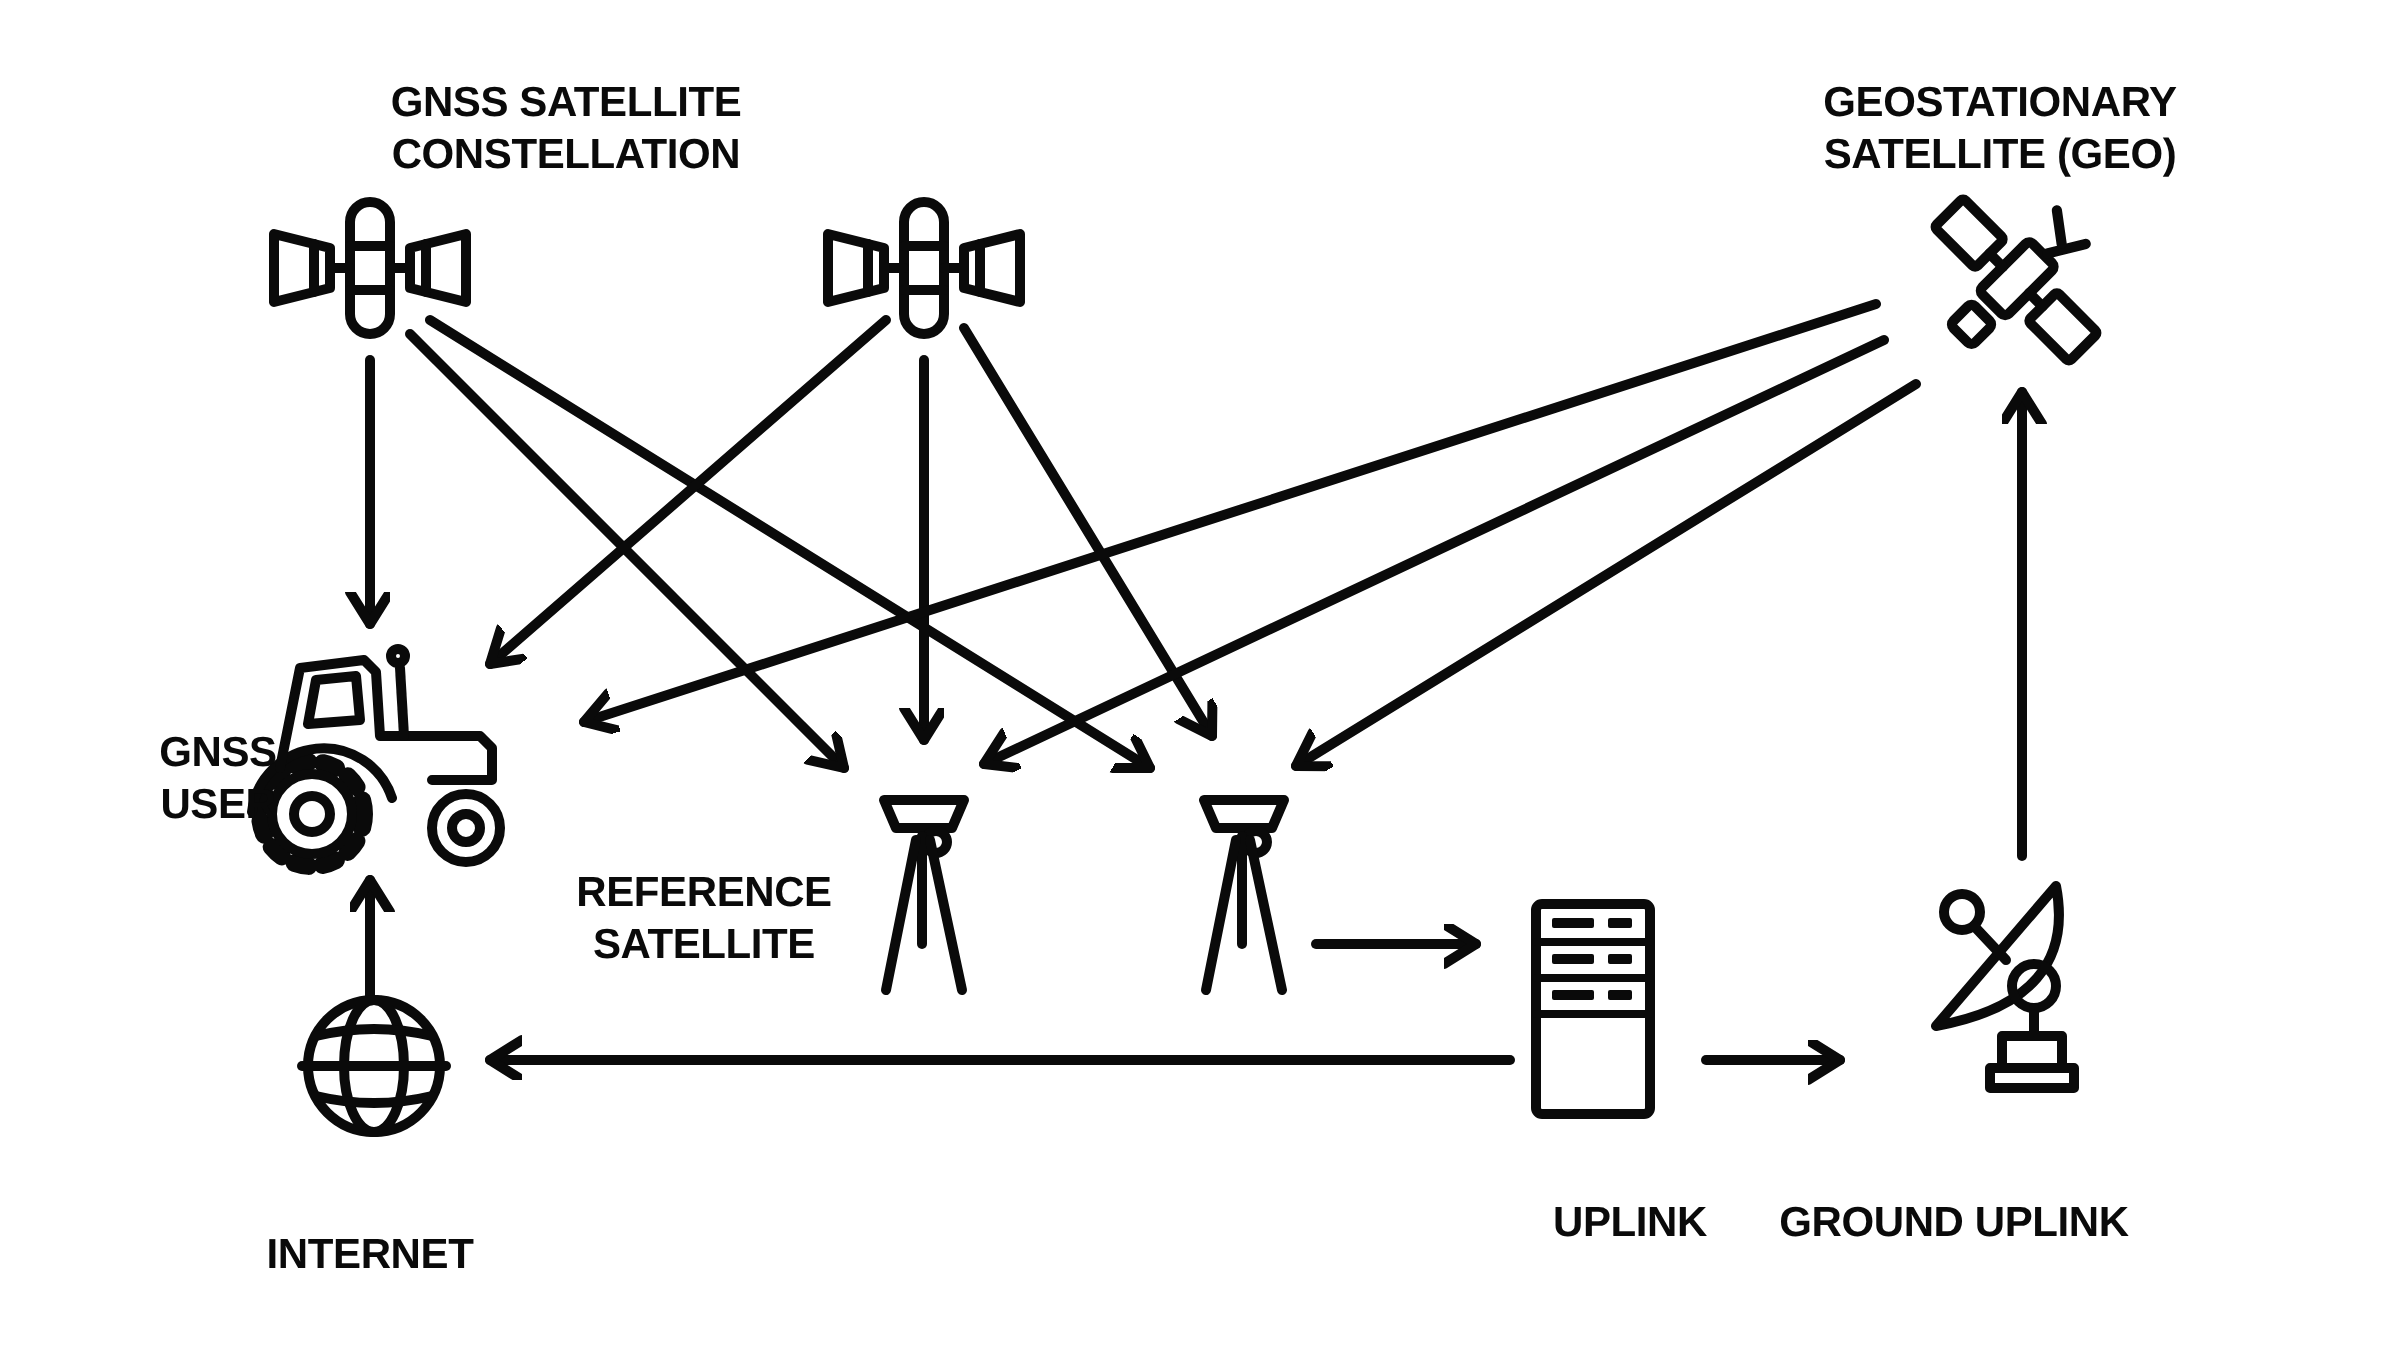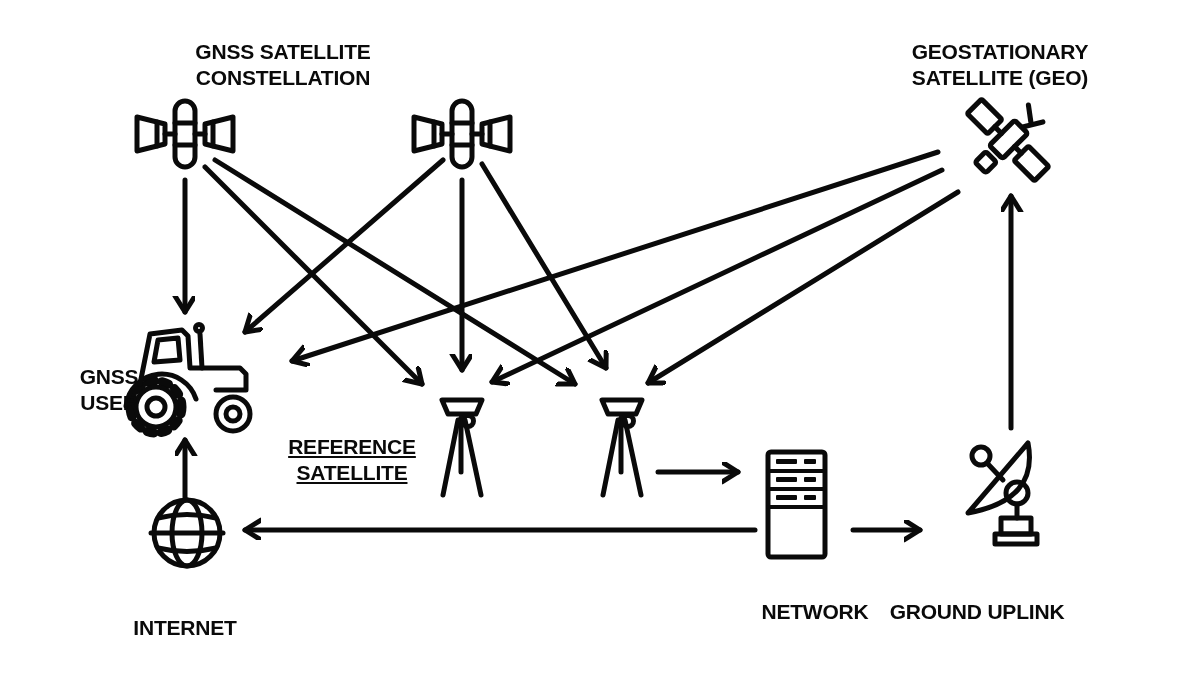--- a/index.html
+++ b/index.html
@@ -159,30 +159,30 @@
   <div class="lbl" style="left:283px; top:39px;">
     <span>GNSS SATELLITE</span>
     <span>CONSTELLATION</span>
   </div>
 
   <div class="lbl" style="left:73px; top:364px;margin-left:36px;">
     <span>GNSS</span>
     <span>USER</span>
   </div>
 
-  <div class="lbl" style="left:352px; top:434px;text-decoration:underline;">
+  <div class="lbl" style="left:352px; top:434px;">
     <span>REFERENCE</span>
     <span>SATELLITE</span>
   </div>
 
   <div class="lbl" style="left:185px; top:615px;">
     <span>INTERNET</span>
   </div>
 
   <div class="lbl" style="left:815px; top:599px;">
-    <span>NETWORK</span>
+    <span>UPLINK</span>
   </div>
 
   <div class="lbl" style="left:977px; top:599px;">
     <span>GROUND UPLINK</span>
   </div>
 
 </div>
 
 </body></html>

